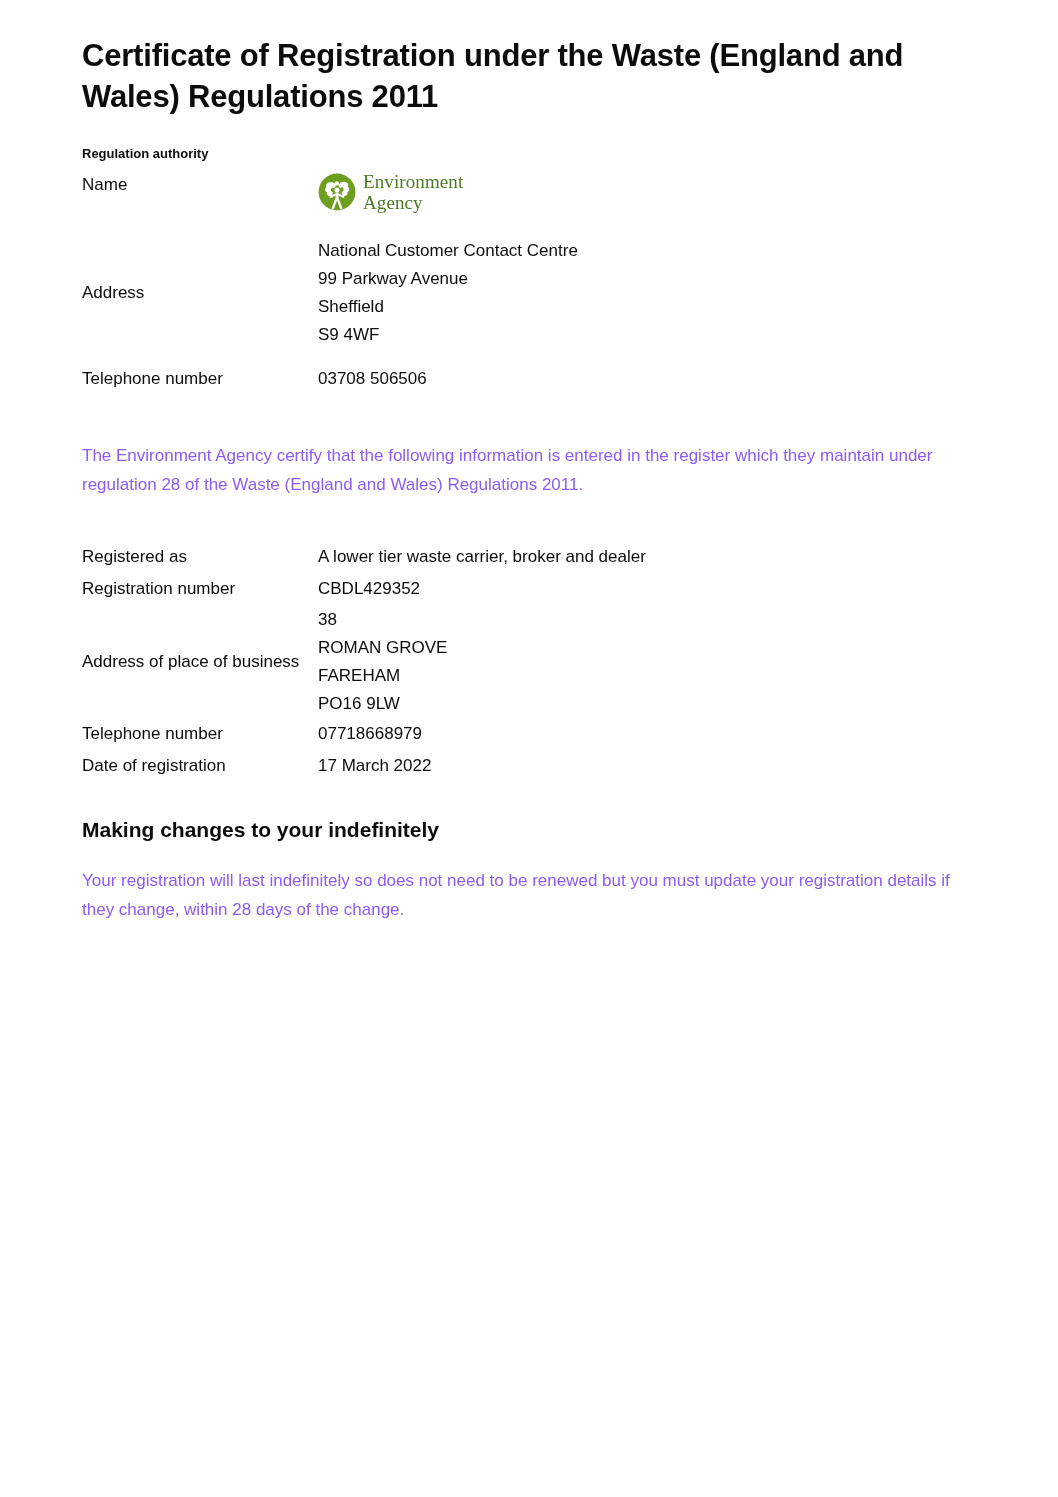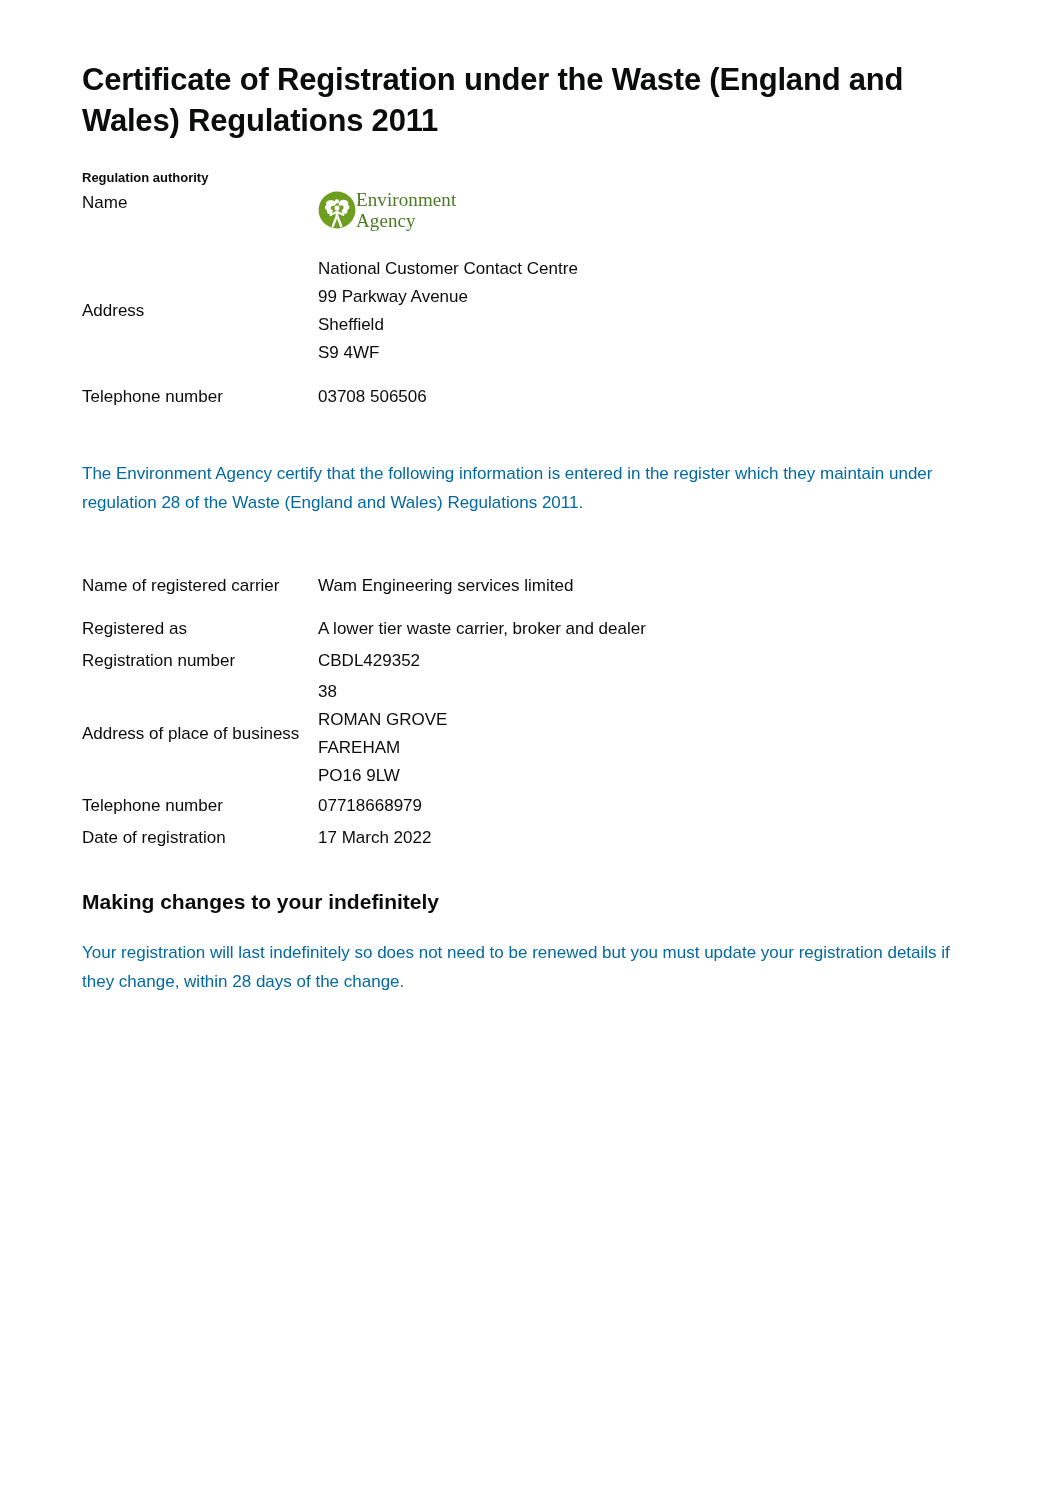--- a/index.html
+++ b/index.html
@@ -19,21 +19,21 @@
     width: 1058px;
     height: 1497px;
     background: #ffffff;
     box-sizing: border-box;
     padding: 0;
     overflow: hidden;
   }
   .content {
     position: absolute;
     left: 82px;
-    top: 59px;
+    top: 35px;
     width: 900px;
   }
 
   
   h1.doc-title {
     font-size: 31px;
     line-height: 1.33;
     font-weight: bold;
     margin: 0 0 0 0;
     letter-spacing: -0.2px;
@@ -70,32 +70,33 @@
     color: #0b0c0c;
   }
   .kv td.k {
     width: 228px;
     padding-right: 8px;
   }
   .kv td.v {
     width: auto;
   }
 
-  .authority-table { }
+  .authority-table { margin-top: 6px; }
   .authority-table td { padding-top: 0; padding-bottom: 0; }
   .authority-table tr.name-row td   { height: 62px; vertical-align: top; padding-top: 2px;}
   .authority-table tr.addr-row td   { height: 120px; }
   .authority-table tr.phone-row td  { height: 40px; vertical-align: bottom; }
 
   .addr-lines div { line-height: 28px; }
 
   
   .ea-logo {
     display: inline-flex;
     align-items: center;
+    gap: 7px;
     height: 42px;
   }
   .ea-mark {
     width: 38px;
     height: 38px;
     flex: 0 0 38px;
     display: block;
   }
   .ea-wordmark {
     display: flex;
@@ -111,21 +112,21 @@
     display: block;
   }
   .ea-wordmark span.line2 { margin-top: 2px; }
 
   
   p.body-para {
     font-size: 17px;
     line-height: 29px;
     margin: 0;
     max-width: 880px;
-    color: #0369a1;
+    color: #8b5cf6;
   }
 
   .spacer-certify { height: 48px; }
   .spacer-before-carriers { height: 30px; }
   .spacer-after-carriers { height: 12px; }
   .spacer-before-making { height: 34px; }
   .spacer-after-making { height: 22px; }
 
   
   .carriers-table tr.r-name td      { height: 54px; vertical-align: middle; }
@@ -196,24 +197,20 @@
 
     <p class="body-para">The Environment Agency certify that the following information is entered in the register which they maintain under regulation 28 of the Waste (England and Wales) Regulations 2011.</p>
 
     <div class="spacer-before-carriers"></div>
 
 
     <div class="spacer-after-carriers"></div>
 
     <table class="kv carriers-table">
       <tbody>
-        <tr class="r-name">
-          <td class="k two-line">Name of registered carrier</td>
-          <td class="v">Wam Engineering services limited</td>
-        </tr>
         <tr class="r-regas">
           <td class="k">Registered as</td>
           <td class="v">A lower tier waste carrier, broker and dealer</td>
         </tr>
         <tr class="r-regnum">
           <td class="k">Registration number</td>
           <td class="v">CBDL429352</td>
         </tr>
         <tr class="r-addr">
           <td class="k two-line">Address of place of business</td>

